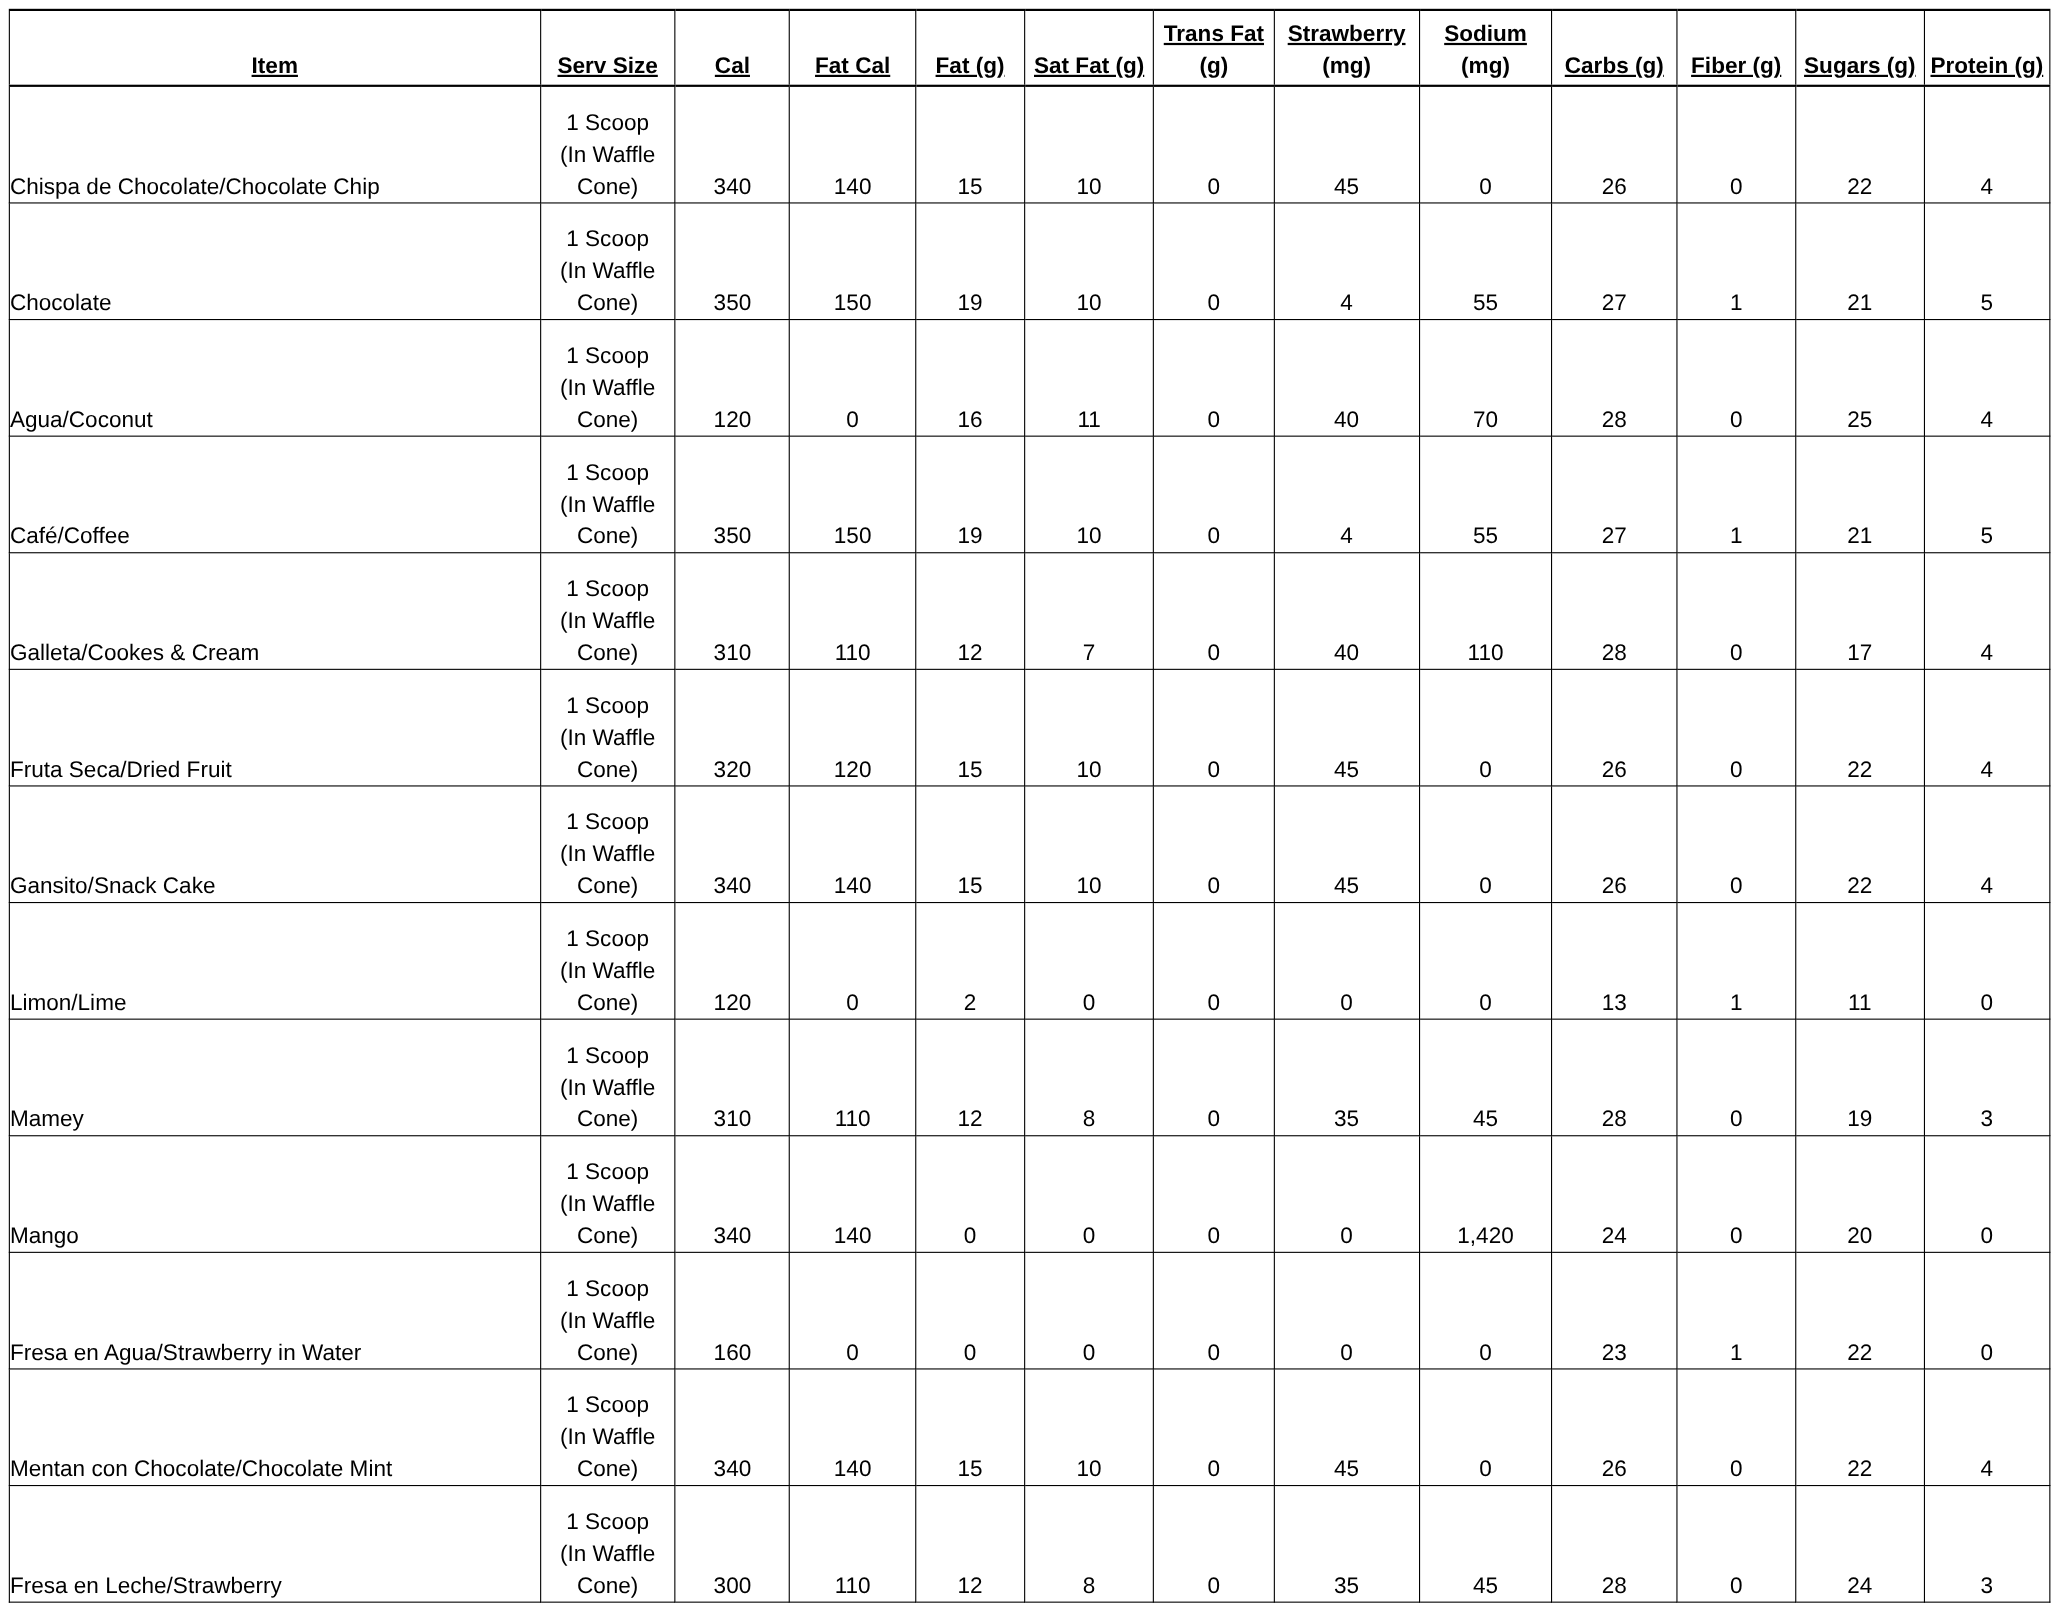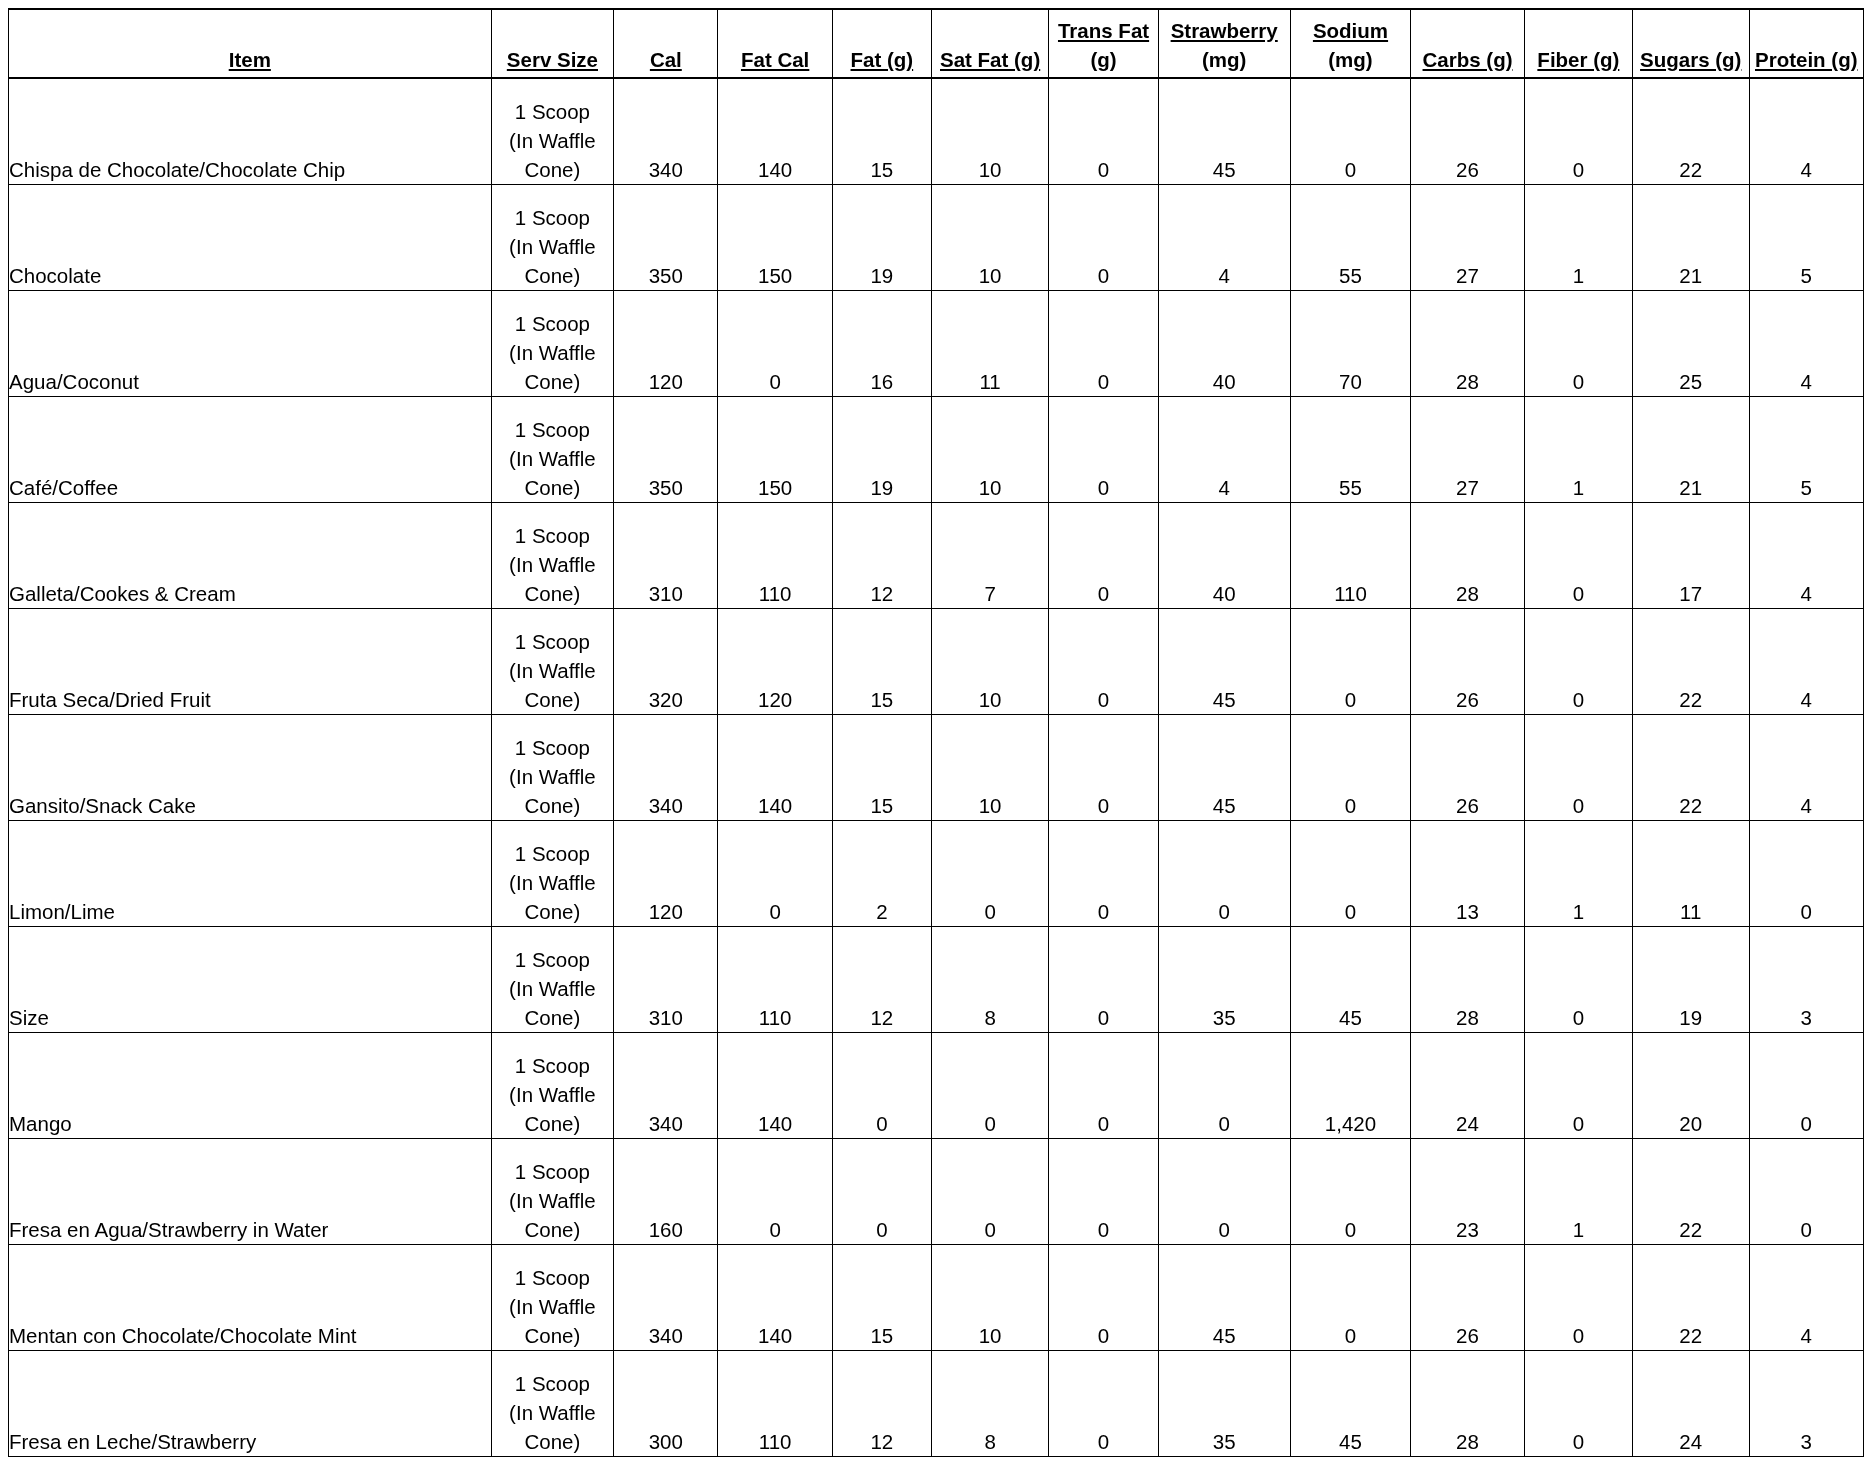--- a/index.html
+++ b/index.html
@@ -290,21 +290,21 @@
           <td class="num-cell">0</td>
           <td class="num-cell">0</td>
           <td class="num-cell">0</td>
           <td class="num-cell">0</td>
           <td class="num-cell">13</td>
           <td class="num-cell">1</td>
           <td class="num-cell">11</td>
           <td class="num-cell">0</td>
         </tr>
         <tr>
-          <td class="item-cell">Size</td>
+          <td class="item-cell">Mamey</td>
           <td class="serv-cell">1 Scoop
 (In Waffle
 Cone)</td>
           <td class="num-cell">310</td>
           <td class="num-cell">110</td>
           <td class="num-cell">12</td>
           <td class="num-cell">8</td>
           <td class="num-cell">0</td>
           <td class="num-cell">35</td>
           <td class="num-cell">45</td>

